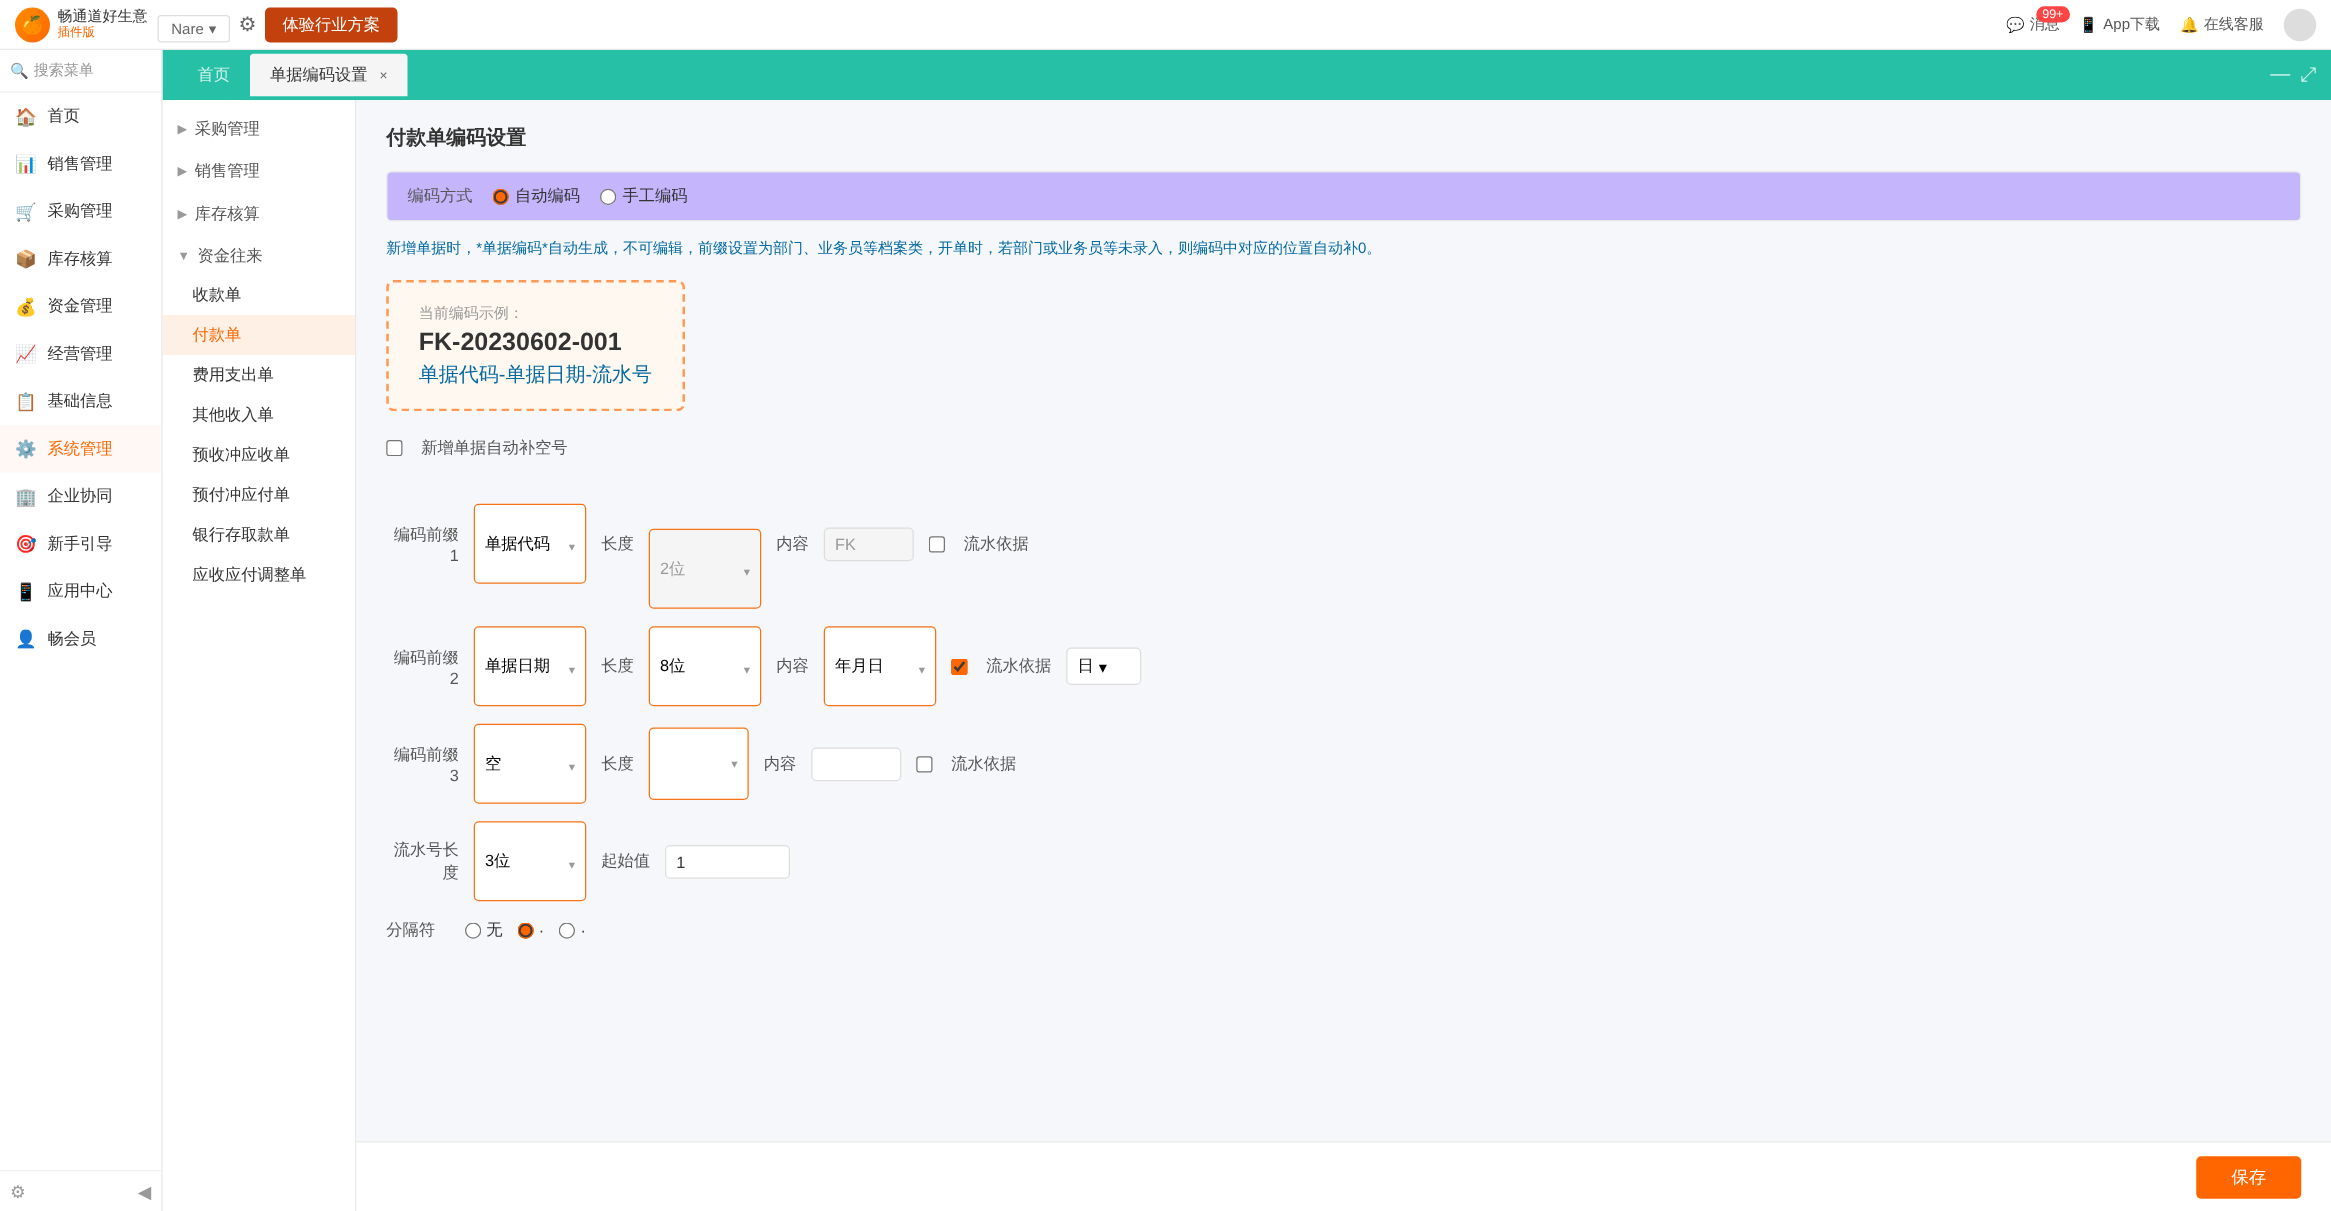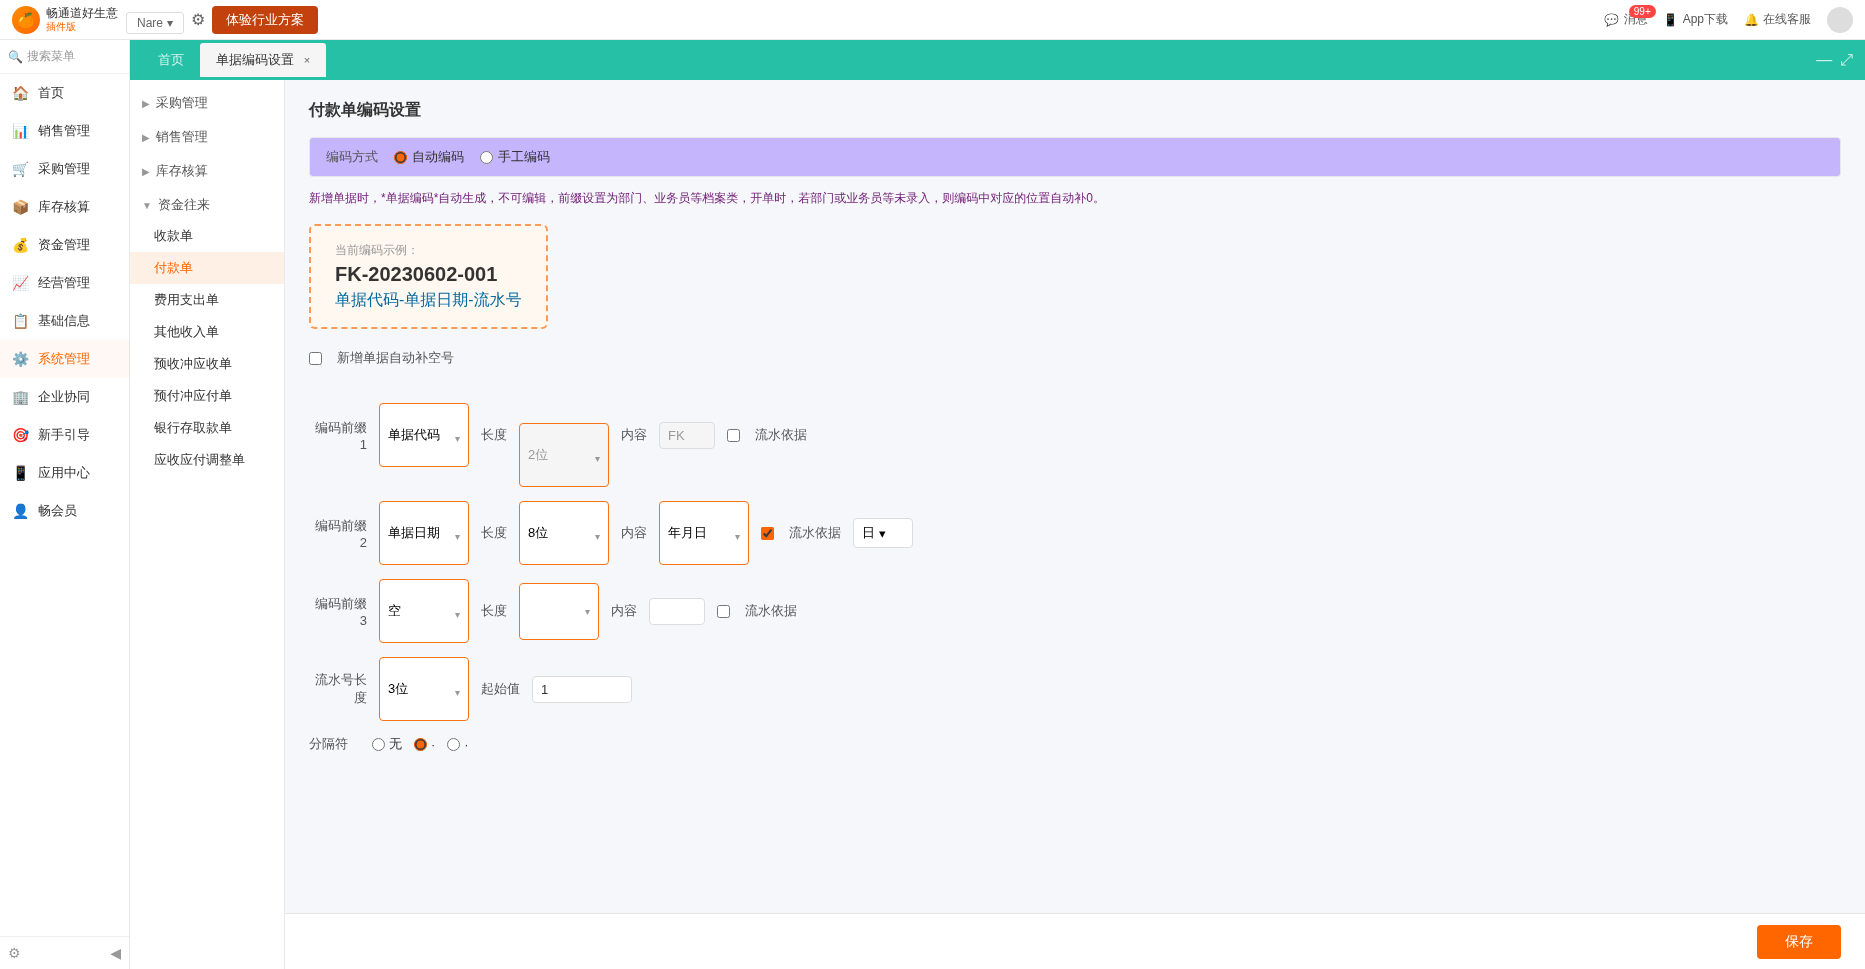--- a/index.html
+++ b/index.html
@@ -55,38 +55,38 @@
     .page-title { font-size: 16px; font-weight: 600; color: #333; margin-bottom: 16px; }
 
     
     .encode-mode { display: flex; align-items: center; gap: 16px; background: #c4b5fd; border: 1px solid #e8e8e8; padding: 10px 16px; border-radius: 4px; margin-bottom: 12px; }
     .encode-mode label { font-size: 13px; color: #333; }
     .radio-group { display: flex; align-items: center; gap: 16px; }
     .radio-option { display: flex; align-items: center; gap: 5px; cursor: pointer; font-size: 13px; color: #333; }
     .radio-input { accent-color: #ff6600; }
 
     
-    .info-text { font-size: 12px; color: #701a75; margin-bottom: 16px; line-height: 1.6; }
+    .info-text { font-size: 12px; color: #0369a1; margin-bottom: 16px; line-height: 1.6; }
 
     
     .preview-box { border: 2px dashed #ff9955; background: #fff8f0; border-radius: 6px; padding: 16px 24px; display: inline-block; margin-bottom: 20px; }
     .preview-label { font-size: 12px; color: #999; margin-bottom: 4px; }
     .preview-code { font-size: 20px; font-weight: 700; color: #333; }
     .preview-desc { font-size: 16px; color: #0369a1; margin-top: 4px; }
 
     
     .checkbox-row { display: flex; align-items: center; gap: 6px; margin-bottom: 16px; font-size: 13px; color: #333; }
 
     
     .form-row { display: flex; align-items: center; gap: 12px; margin-bottom: 14px; }
     .form-label { font-size: 13px; color: #555; width: 58px; text-align: right; flex-shrink: 0; }
     .form-select { border: 1px solid #f97316; border-radius: 4px; padding: 22px 8px; font-size: 13px; background: #fff; display: flex; align-items: flex-end; gap: 4px; cursor: pointer; min-width: 90px; }
     .form-select .select-text { flex: 1; }
     .form-select .select-arrow { color: #999; font-size: 10px; }
-    .form-input { border: 1px solid #ddd; border-radius: 4px; padding: 5px 8px; font-size: 13px; width: 56px; background: #fff; color: #333; }
+    .form-input { border: 1px solid #ddd; border-radius: 4px; padding: 5px 8px; font-size: 13px; width: 72px; background: #fff; color: #333; }
     .form-input.disabled { background: #f5f5f5; color: #999; }
     .form-text { font-size: 13px; color: #555; }
     .checkbox-inline { display: flex; align-items: center; gap: 15px; font-size: 13px; color: #555; cursor: pointer; }
     .checkbox-inline input { accent-color: #ff6600; }
     .day-select { border: 1px solid #ddd; border-radius: 4px; padding: 5px 8px; font-size: 13px; background: #fff; display: flex; align-items: center; gap: 4px; cursor: pointer; min-width: 60px; }
 
     
     .separator-row { display: flex; align-items: center; gap: 24px; margin-top: 8px; }
     .sep-label { font-size: 13px; color: #555; }
     .sep-radio-group { display: flex; align-items: center; gap: 12px; }

